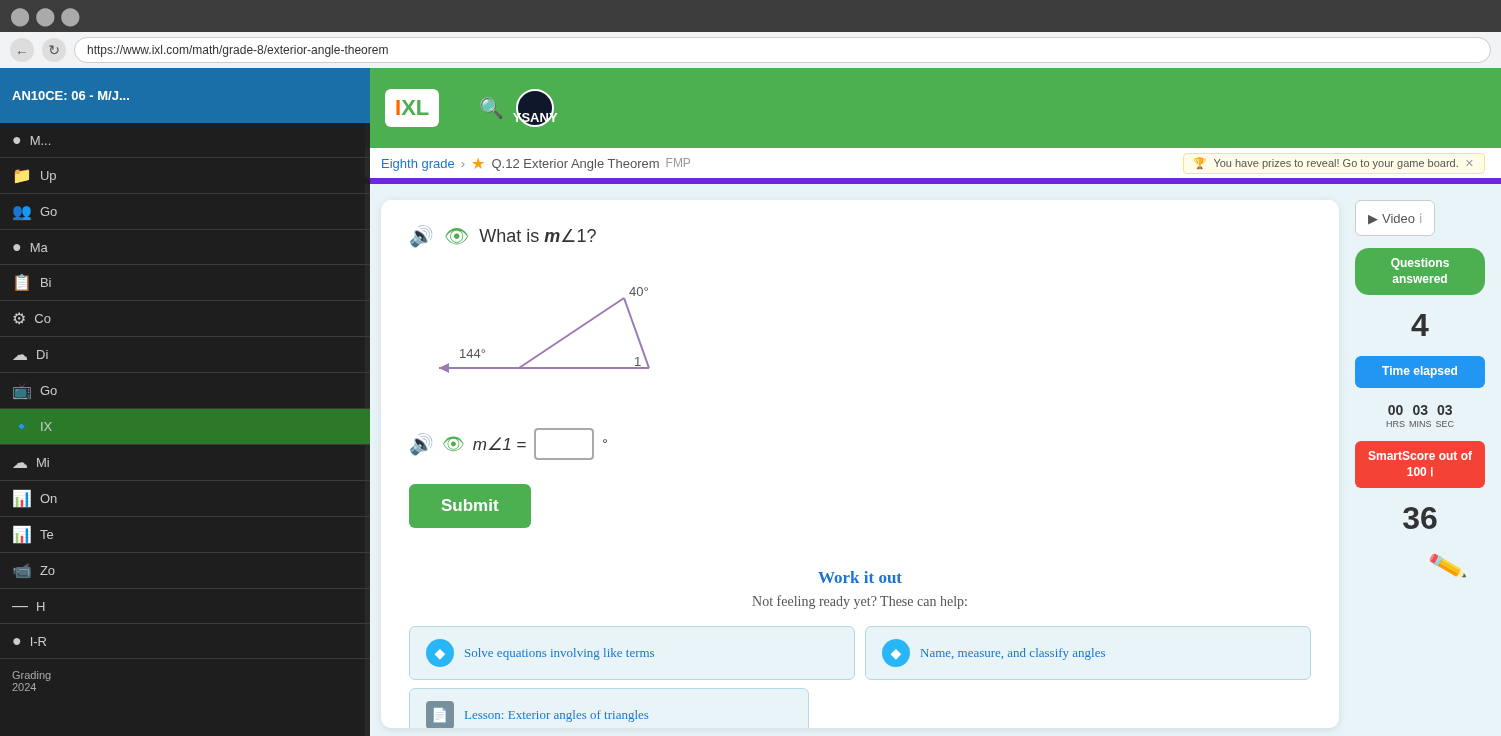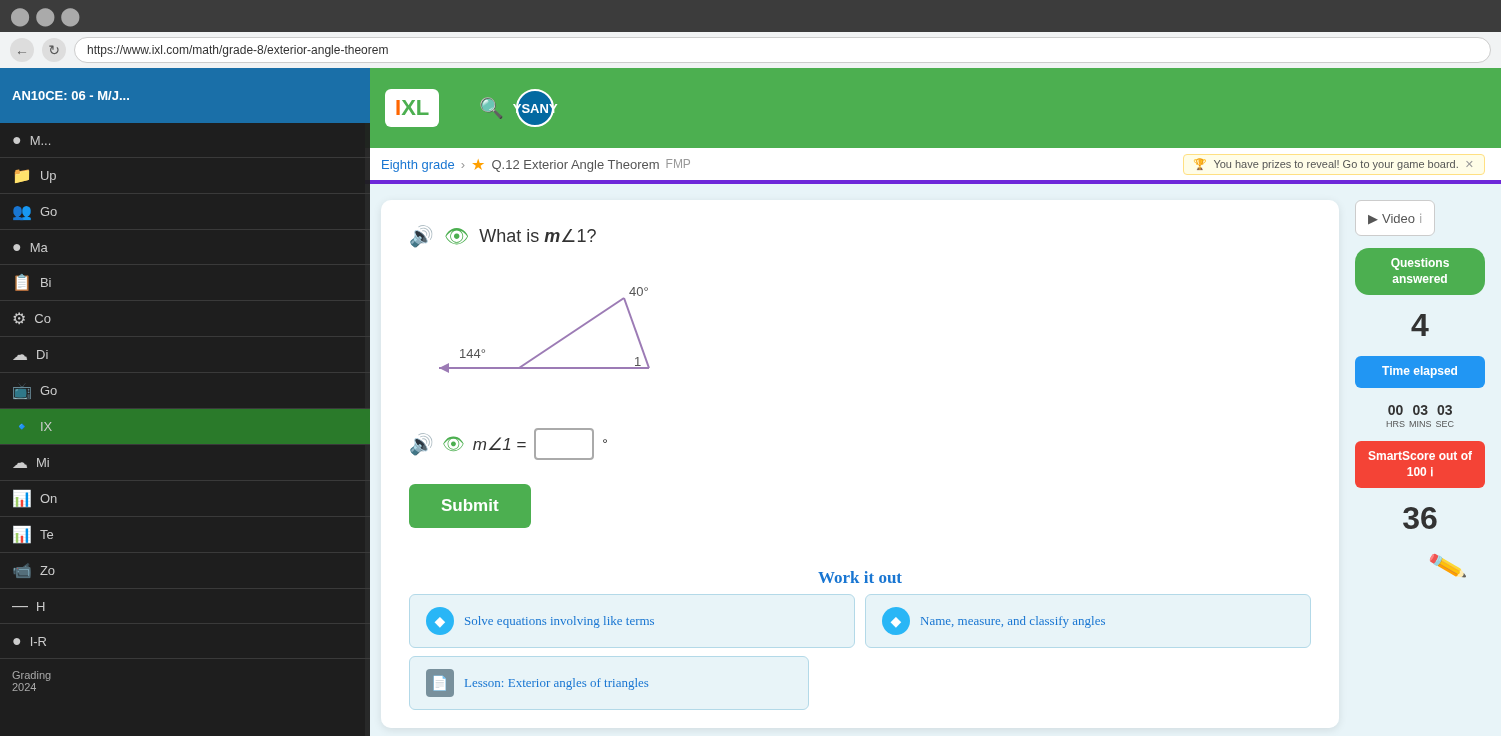--- a/index.html
+++ b/index.html
@@ -104,38 +104,38 @@
       display: flex;
       align-items: center;
       gap: 12px;
     }
     .search-icon-nav {
       color: white;
       font-size: 20px;
       cursor: pointer;
     }
     .user-avatar {
-      background: #0369a1;
+      background: #0f172a;
       border-radius: 50%;
       width: 38px; height: 38px;
-      display: flex; align-items: center; justify-content: center;
+      display: flex; align-items: flex-end; justify-content: center;
       color: white; font-weight: bold; font-size: 13px;
       border: 2px solid white;
     }
 
     
     .breadcrumb-bar {
       background: white;
       height: 36px;
       display: flex;
       align-items: center;
       padding: 0 16px;
       font-size: 13px;
       color: #555;
-      border-bottom: 4px solid #6d28d9;
+      border-bottom: 6px solid #6d28d9;
       gap: 6px;
     }
     .breadcrumb-bar a { color: #1976d2; text-decoration: none; }
     .breadcrumb-bar .sep { color: #999; }
     .star-icon { color: #FFA000; font-size: 16px; }
     .prize-notice {
       margin-left: auto;
       background: #fffde7;
       border: 1px solid #ffe082;
       border-radius: 4px;
@@ -539,20 +539,21 @@
         <input class="answer-input" type="text" style="">
         <span class="degree-sym">°</span>
       </div>
 
       
       <button class="submit-btn">Submit</button>
 
       
       <div class="work-it-out">
         <div class="work-it-out-title">Work it out</div>
+        <div class="work-it-out-sub">Not feeling ready yet? These can help:</div>
         <div class="help-cards">
           <div class="help-card">
             <div class="help-card-icon">◆</div>
             <span>Solve equations involving like terms</span>
           </div>
           <div class="help-card">
             <div class="help-card-icon">◆</div>
             <span>Name, measure, and classify angles</span>
           </div>
         </div>

